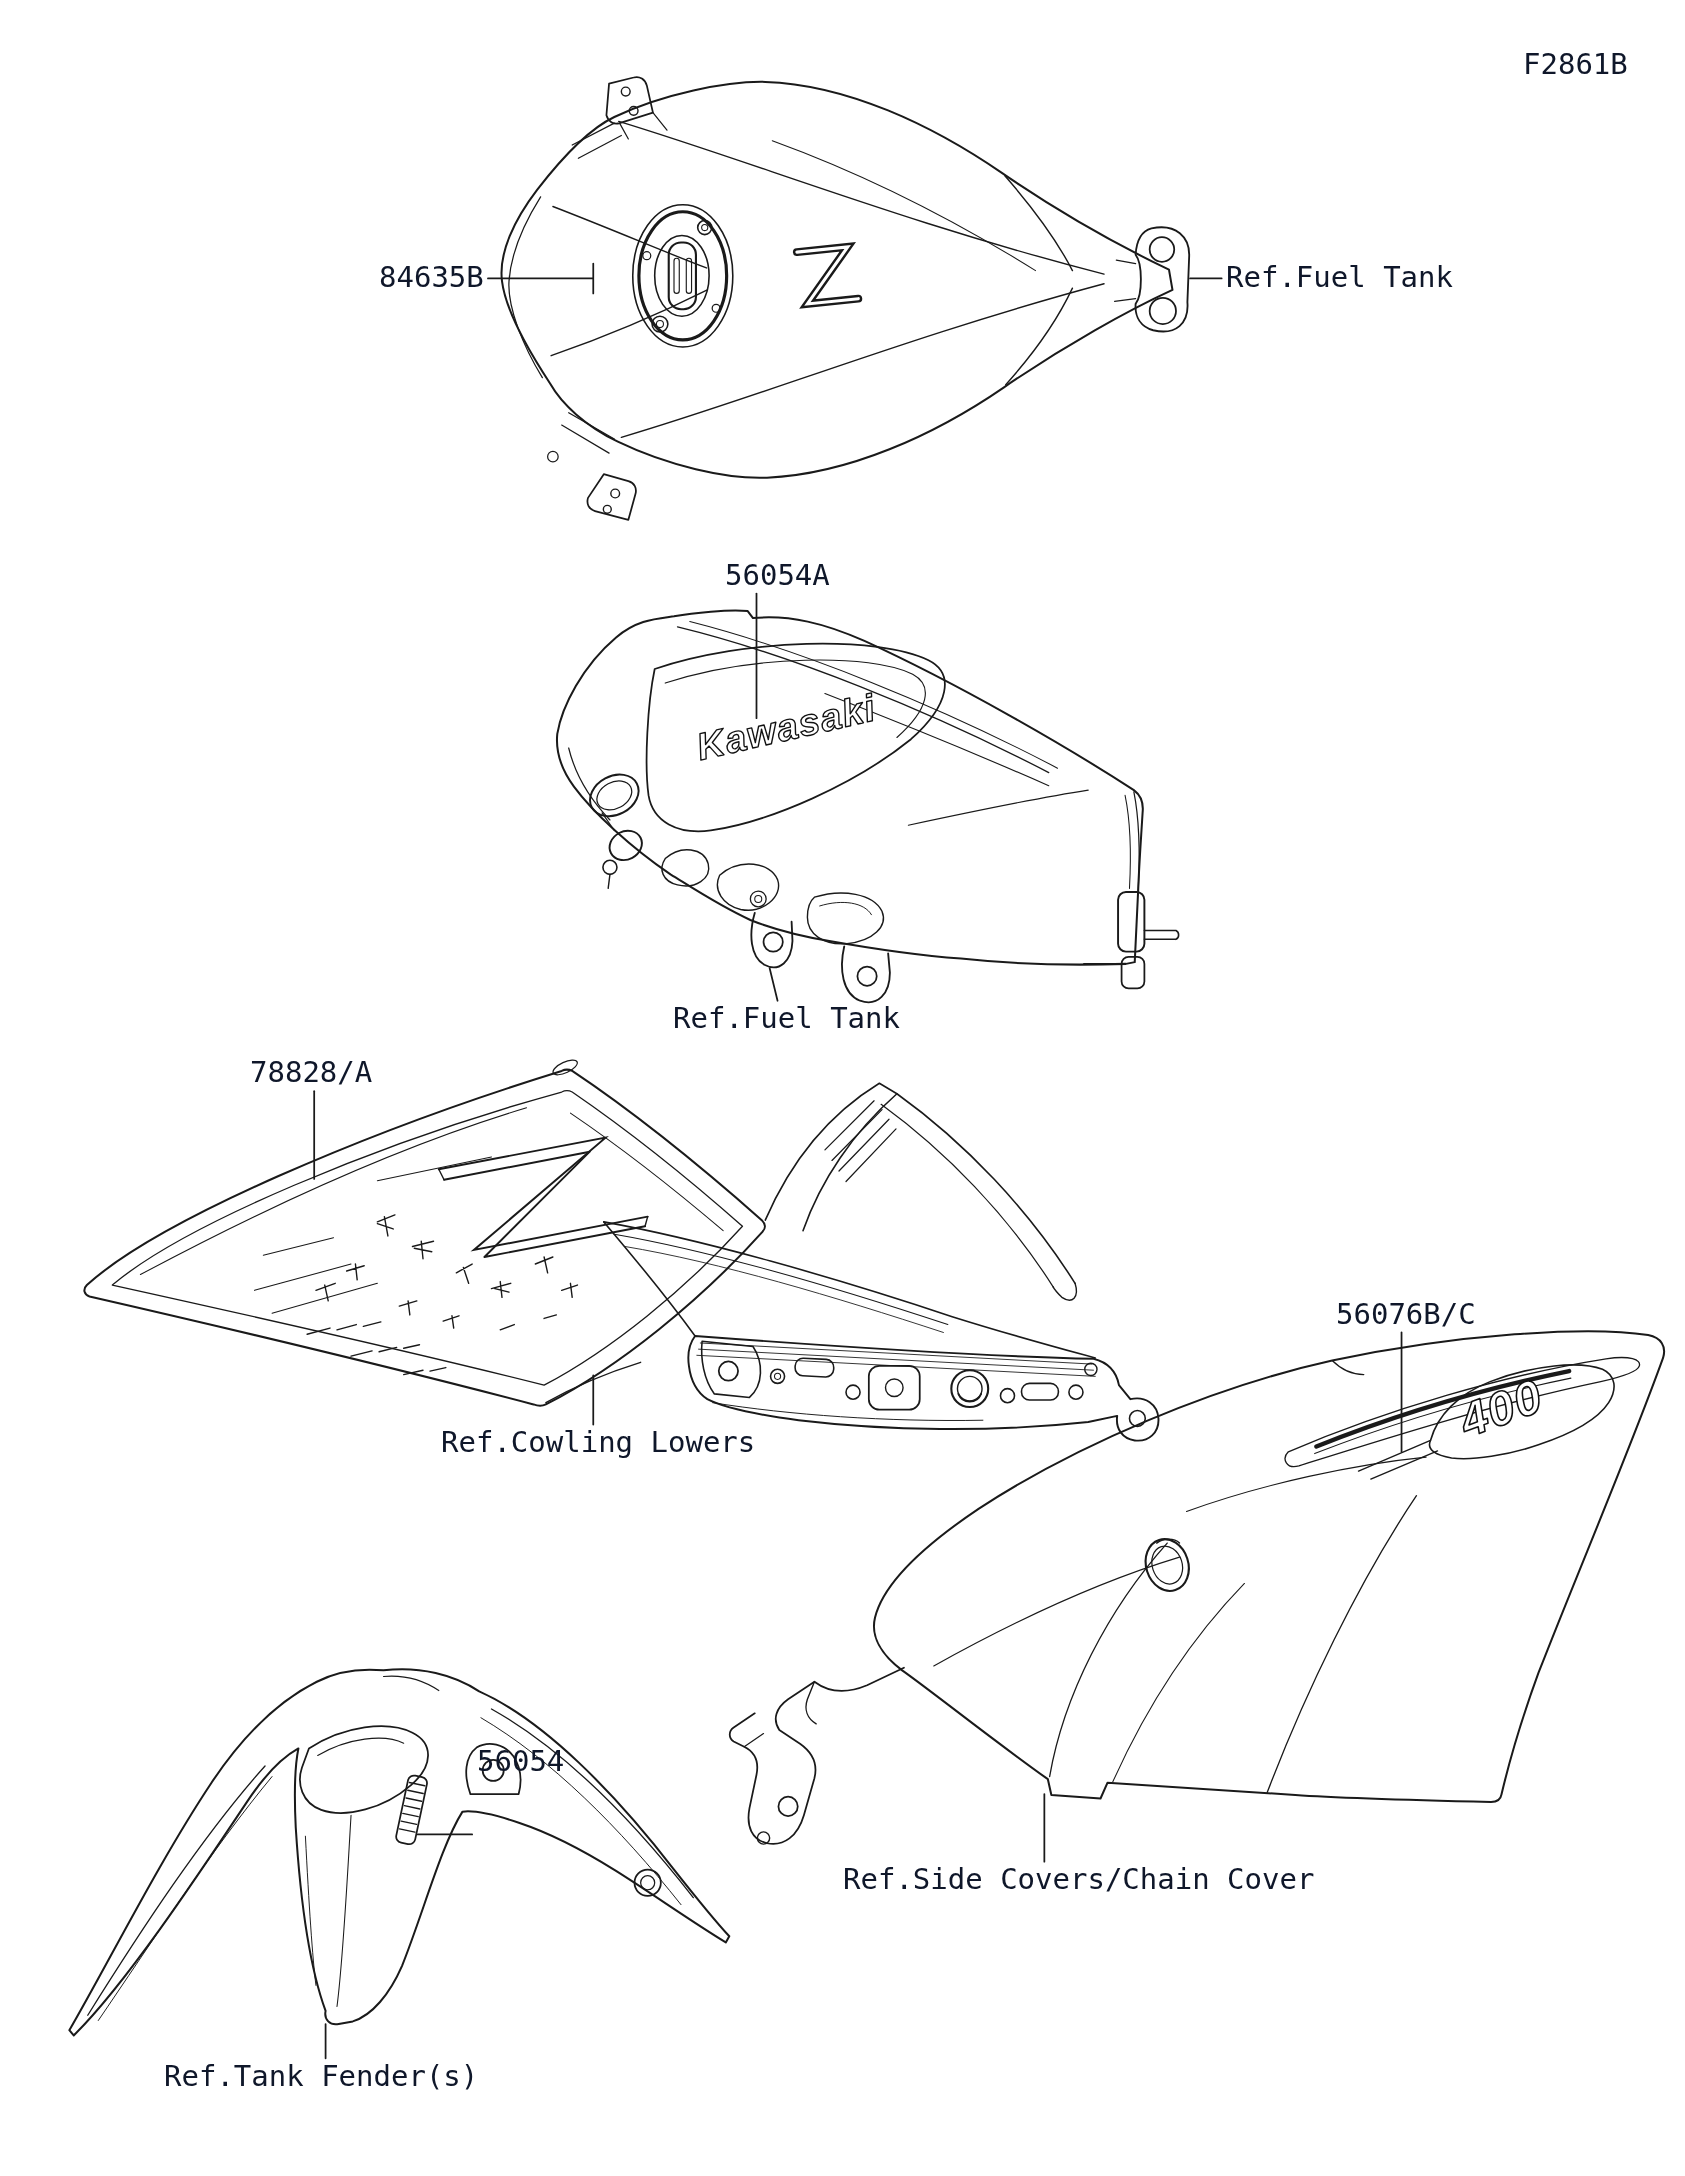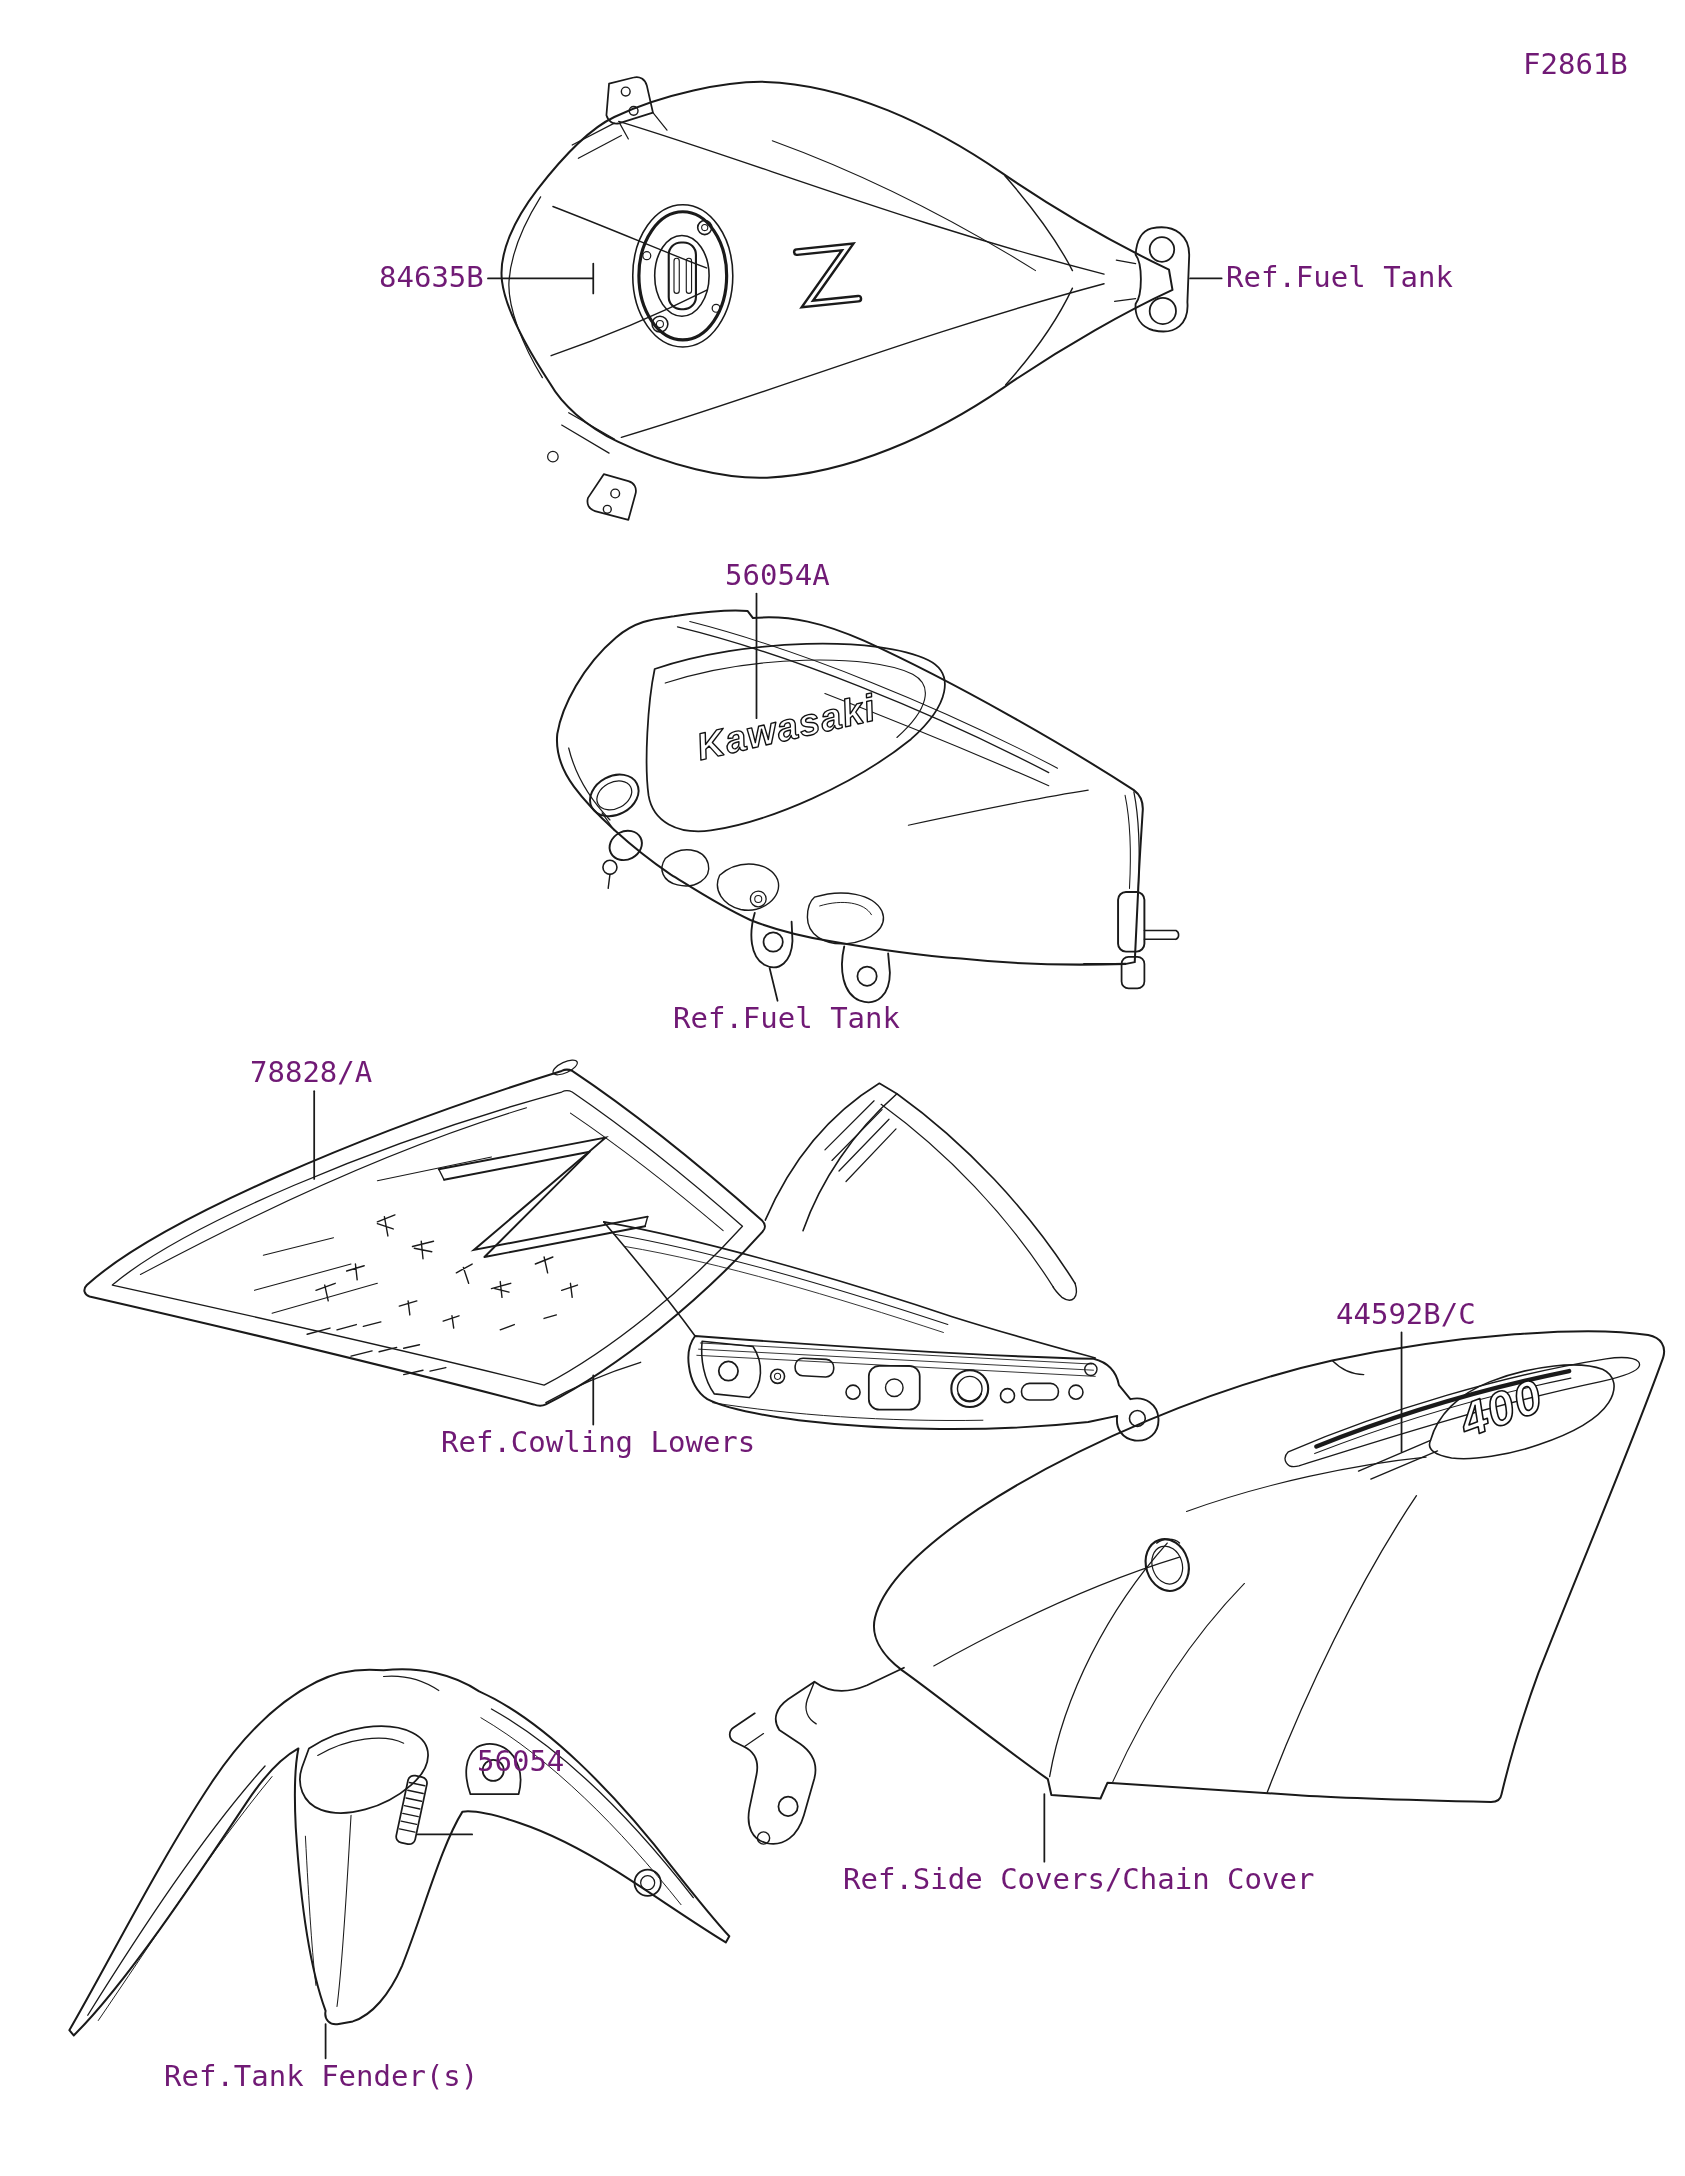--- a/index.html
+++ b/index.html
@@ -1,21 +1,21 @@
 <!DOCTYPE html>
 <html style="font-size:14px"><head>
 <meta charset="utf-8">
 <style>
   html,body{margin:0;padding:0;background:#ffffff;}
   .page{position:relative;width:1685px;height:2177px;background:#ffffff;overflow:hidden;}
   .art{position:absolute;left:0;top:0;width:1685px;height:2177px;}
   .lbl{
     position:absolute;
     font-family:"DejaVu Sans Mono","Liberation Mono",monospace;
-    font-size:29px;line-height:1.05;color:#701a75;
+    font-size:29px;line-height:1.05;color:#0f172a;
     white-space:pre;letter-spacing:0px;
   }
   svg text.decal{
     font-family:"Liberation Sans","DejaVu Sans",sans-serif;
     font-style:italic;font-weight:bold;
     fill:#ffffff;stroke:#111111;
   }
 </style>
 </head>
 <body>
@@ -263,19 +263,19 @@
     </g>
   </svg>
 
   <div class="lbl" style="left:1523px;top:49px">F2861B</div>
   <div class="lbl" style="left:379px; top:262px">84635B</div>
   <div class="lbl" style="left:1226px;top:262px">Ref.Fuel Tank</div>
   <div class="lbl" style="left:725px; top:560px">56054A</div>
   <div class="lbl" style="left:673px; top:1003px">Ref.Fuel Tank</div>
   <div class="lbl" style="left:250px; top:1057px">78828/A</div>
   <div class="lbl" style="left:441px; top:1427px">Ref.Cowling Lowers</div>
-  <div class="lbl" style="left:1336px;top:1299px">44592B/C</div>
+  <div class="lbl" style="left:1336px;top:1299px">56076B/C</div>
   <div class="lbl" style="left:843px; top:1864px">Ref.Side Covers/Chain Cover</div>
   <div class="lbl" style="left:477px; top:1746px">56054</div>
   <div class="lbl" style="left:164px; top:2061px">Ref.Tank Fender(s)</div>
 
 </div>
 
 
 </body></html>

